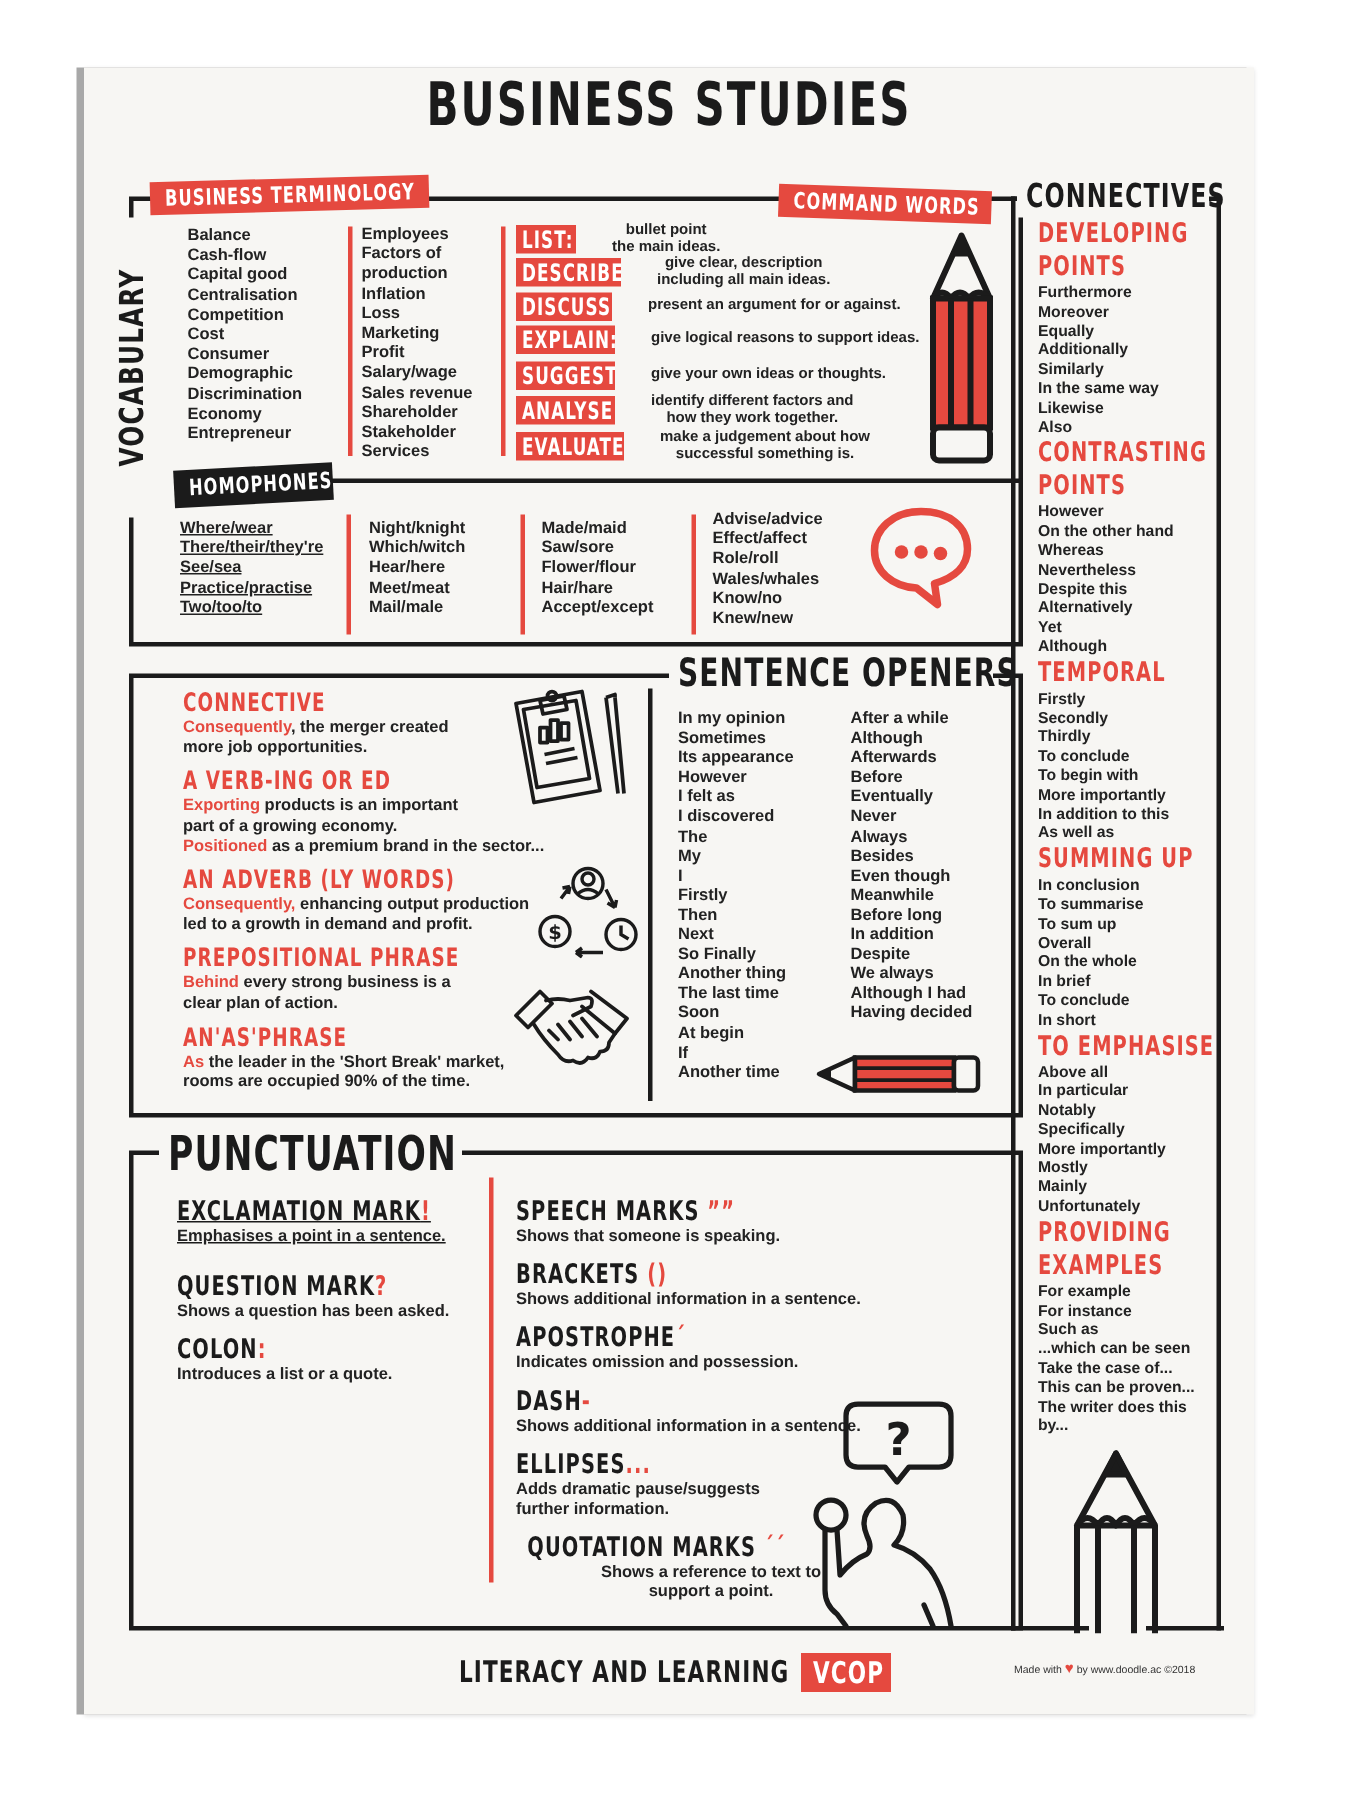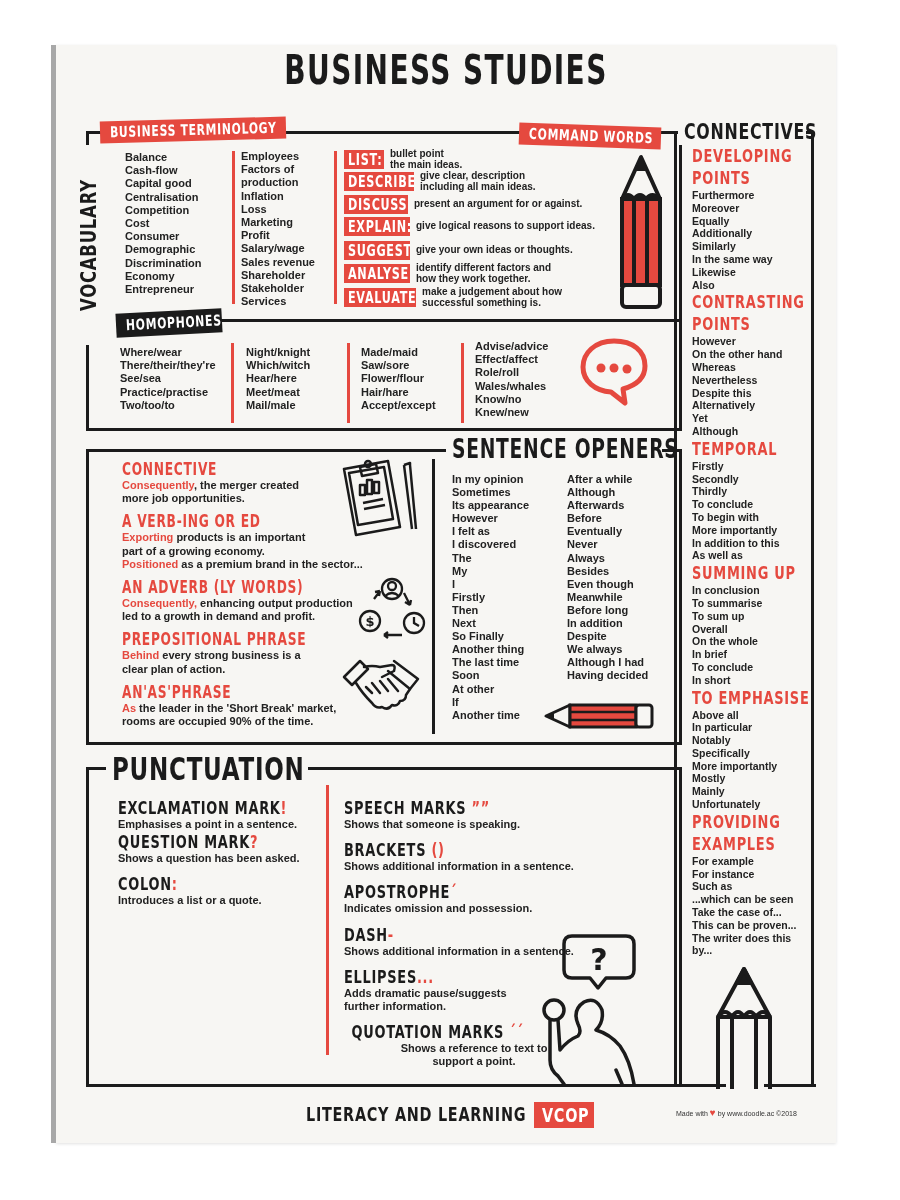--- a/index.html
+++ b/index.html
@@ -22,21 +22,21 @@
 
   .title { left: 0; right: 0; top: 2px; text-align: center; font-size: 40px; letter-spacing: 2px; }
   .title-inner { display: inline-block; font-family: "DejaVu Sans", sans-serif; font-weight: bold; transform: scaleX(0.7); transform-origin: center; color: #1b1b1b; }
 
   .red-tag { position: absolute; background: #e5493f; color: #fff; padding: 2px 10px; font-size: 15px; }
   .red-tag .t { display: inline-block; font-family: "DejaVu Sans", sans-serif; font-weight: bold; transform: scaleX(0.72); transform-origin: left center; letter-spacing: 1px; white-space: nowrap; }
 
   .cmd-row { position: absolute; left: 0; display: flex; align-items: center; }
   .cmd-label { background: #e5493f; color: #fff; height: 19px; padding: 0 4px; display: flex; align-items: center; overflow: hidden; }
   .cmd-label .t { display: inline-block; font-family: "DejaVu Sans", sans-serif; font-weight: bold; font-size: 16px; transform: scaleX(0.7); transform-origin: left center; letter-spacing: 1px; white-space: nowrap; }
-  .cmd-desc { font-family: "Liberation Sans", sans-serif; font-weight: bold; font-size: 10px; line-height: 10.5px; color: #222; margin-left: 6px; }
+  .cmd-desc { font-family: "Liberation Sans", sans-serif; font-weight: bold; font-size: 10px; line-height: 10.5px; color: #222; margin-left: 24px; text-align: center; }
   .cmd-desc span { display: block; white-space: nowrap; }
 
   .sec-h { font-size: 17px; line-height: 20px; }
   .sec-h.red { color: #e5493f; }
 
   .conn-h { font-family: "DejaVu Sans", sans-serif; font-weight: bold; color: #e5493f; font-size: 18px; line-height: 22px; transform: scaleX(0.72); transform-origin: left center; letter-spacing: 1px; white-space: nowrap; }
 
   .punct-h { font-family: "DejaVu Sans", sans-serif; font-weight: bold; font-size: 18px; line-height: 21px; transform: scaleX(0.72); transform-origin: left center; letter-spacing: 1px; white-space: nowrap; color: #1b1b1b; }
   .punct-h .mark { color: #e5493f; }
 
@@ -171,21 +171,21 @@
       <line x1="18" y1="46" x2="18" y2="132" stroke="#1b1b1b" stroke-width="4"></line>
       <line x1="31" y1="46" x2="31" y2="132" stroke="#1b1b1b" stroke-width="4"></line>
       <rect x="6" y="132" width="38" height="22" rx="4" fill="#f7f6f3" stroke="#1b1b1b" stroke-width="4"></rect>
     </svg>
   </div>
 
   <div class="abs" style="left:60px; top:266px; background:#1b1b1b; color:#fff; padding:3px 10px; transform: rotate(-3deg); width:106px;">
     <span class="hand" style="display:inline-block; font-size:15px;">HOMOPHONES</span>
   </div>
 
-  <div class="abs body-txt" style="left:64px; top:301px;" id="hom-col1">
+  <div class="abs body-txt" style="left:64px; top:301px;text-decoration:underline;" id="hom-col1">
       <span>Where/wear</span>
       <span>There/their/they're</span>
       <span>See/sea</span>
       <span>Practice/practise</span>
       <span>Two/too/to</span>
     </div>
   <div class="rule-red" style="left:175px; top:298px; height:80px;"></div>
   <div class="abs body-txt" style="left:190px; top:301px;" id="hom-col2">
       <span>Night/knight</span>
       <span>Which/witch</span>
@@ -314,21 +314,21 @@
       <span>The</span>
       <span>My</span>
       <span>I</span>
       <span>Firstly</span>
       <span>Then</span>
       <span>Next</span>
       <span>So Finally</span>
       <span>Another thing</span>
       <span>The last time</span>
       <span>Soon</span>
-      <span>At other</span>
+      <span>At begin</span>
       <span>If</span>
       <span>Another time</span>
     </div>
   <div class="abs body-txt" style="left: 511px; top: 428px; line-height: 13.1px;" id="so-col2">
       <span>After a while</span>
       <span>Although</span>
       <span>Afterwards</span>
       <span>Before</span>
       <span>Eventually</span>
       <span>Never</span>
@@ -355,21 +355,21 @@
     </svg>
   </div>
 
   <div class="box" style="left:30px; top:722px; width:596px; height:320px;"></div>
   <div class="abs bg-label" style="left:50px; top:704px; height:40px; width:202px;">
     <span class="hand" style="display:inline-block; font-size:32px; line-height:40px;">PUNCTUATION</span>
   </div>
   <div class="rule-red" style="left:270px; top:740px; height:270px;"></div>
 
   <div class="abs" style="left:62px; top:752px; width:210px;" id="punct-left">
-      <div style="margin-bottom: 0;">
+      <div style="margin-bottom: 16px; text-decoration: underline;">
         <div class="punct-h"><span>EXCLAMATION MARK</span><span class="mark">!</span></div>
         <div class="body-txt">
           <span>Emphasises a point in a sentence.</span>
         </div>
       </div>
       <div style="margin-bottom: 8px;">
         <div class="punct-h"><span>QUESTION MARK</span><span class="mark">?</span></div>
         <div class="body-txt">
           <span>Shows a question has been asked.</span>
         </div>

